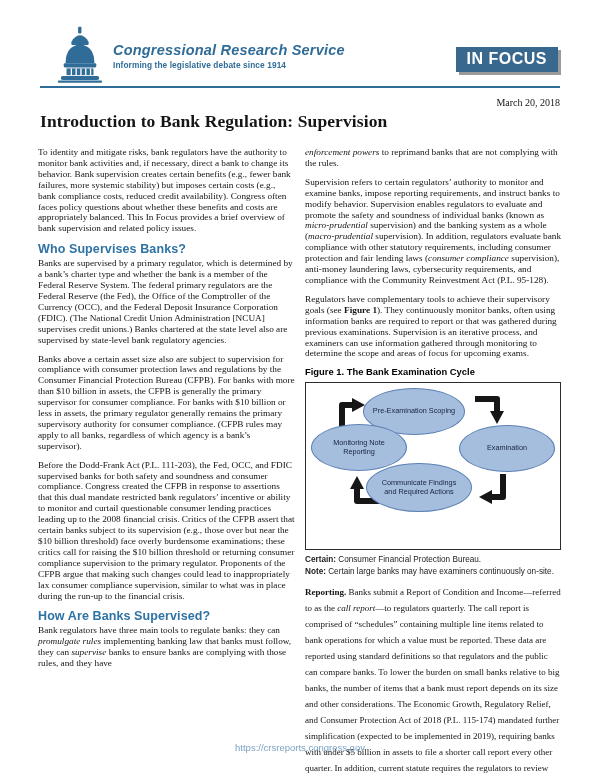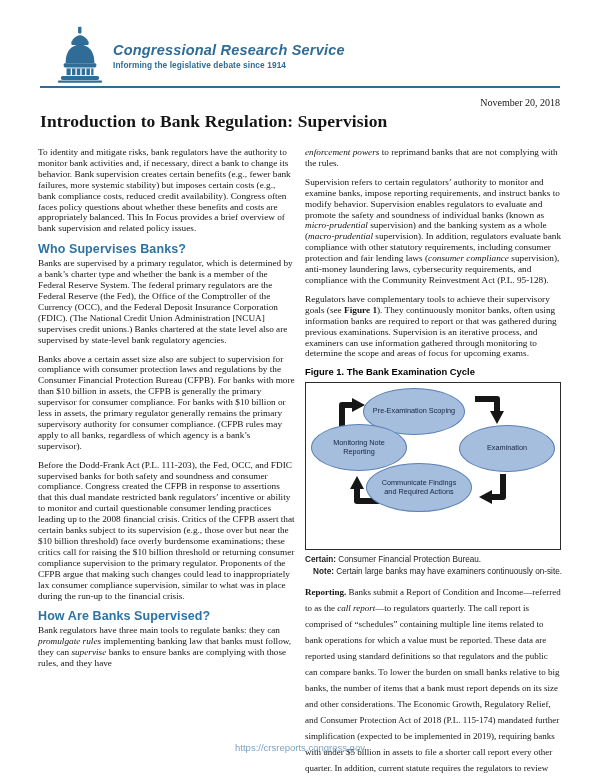--- a/index.html
+++ b/index.html
@@ -97,23 +97,24 @@
           <line x1="36" y1="43.5" x2="36" y2="50.5"></line>
         </g>
       </svg>
     </span>
     <span class="logo-text">
       <span class="org-name">Congressional Research Service</span>
       <span class="tagline">Informing the legislative debate since 1914</span>
     </span>
   </div>
 
+  <div class="badge">IN FOCUS</div>
   <div class="header-rule"></div>
 
-  <div class="doc-date">November 20, 2018</div>
+  <div class="doc-date">March 20, 2018</div>
   <h1 class="doc-title">Introduction to Bank Regulation: Supervision</h1>
 
   <div class="columns">
 
     <div class="col">
       <p><span>To identity and mitigate risks, bank regulators have the authority to monitor bank activities and, if necessary, direct a bank to change its behavior. Bank supervision creates certain benefits (e.g., fewer bank failures, more systemic stability) but imposes certain costs (e.g., bank compliance costs, reduced credit availability). Congress often faces policy questions about whether these benefits and costs are appropriately balanced. This In Focus provides a brief overview of bank supervision and related policy issues.</span></p>
       <h2 class="section-heading">Who Supervises Banks?</h2>
       <p><span>Banks are supervised by a primary regulator, which is determined by a bank’s charter type and whether the bank is a member of the Federal Reserve System. The federal primary regulators are the Federal Reserve (the Fed), the Office of the Comptroller of the Currency (OCC), and the Federal Deposit Insurance Corporation (FDIC). (The National Credit Union Administration [NCUA] supervises credit unions.) Banks chartered at the state level also are supervised by state-level bank regulatory agencies.</span></p>
       <p><span>Banks above a certain asset size also are subject to supervision for compliance with consumer protection laws and regulations by the Consumer Financial Protection Bureau (CFPB). For banks with more than $10 billion in assets, the CFPB is generally the primary supervisor for consumer compliance. For banks with $10 billion or less in assets, the primary regulator generally remains the primary supervisory authority for consumer compliance. (CFPB rules may apply to all banks, regardless of which agency is a bank’s supervisor).</span></p>
       <p><span>Before the Dodd-Frank Act (P.L. 111-203), the Fed, OCC, and FDIC supervised banks for both safety and soundness and consumer compliance. Congress created the CFPB in response to assertions that this dual mandate restricted bank regulators’ incentive or ability to monitor and curtail questionable consumer lending practices leading up to the 2008 financial crisis. Critics of the CFPB assert that certain banks subject to its supervision (e.g., those over but near the $10 billion threshold) face overly burdensome examinations; these critics call for raising the $10 billion threshold or returning consumer compliance supervision to the primary regulator. Proponents of the CFPB argue that making such changes could lead to inappropriately lax consumer compliance supervision, similar to what was in place during the run-up to the financial crisis.</span></p>
@@ -143,21 +144,21 @@
             <polygon points="44,106 58,106 51,93"></polygon>
           </g>
         </svg>
         <div class="node node-top">Pre-Examination Scoping</div>
         <div class="node node-right">Examination</div>
         <div class="node node-bottom">Communicate Findings and Required Actions</div>
         <div class="node node-left">Monitoring Note Reporting</div>
       </div>
 
       <div class="fig-note"><b>Certain:</b><span> Consumer Financial Protection Bureau.</span></div>
-      <div class="fig-note" style="margin-bottom:7px;text-align:right;"><b>Note:</b><span> Certain large banks may have examiners continuously on-site.</span></div>
+      <div class="fig-note" style="margin-bottom:7px;"><b>Note:</b><span> Certain large banks may have examiners continuously on-site.</span></div>
 
       <p class="para-reporting"><span style="font-weight: bold;">Reporting.</span><span> Banks submit a Report of Condition and Income—referred to as the </span><span style="font-style: italic;">call report</span><span>—to regulators quarterly. The call report is comprised of “schedules” containing multiple line items related to bank operations for which a value must be reported. These data are reported using standard definitions so that regulators and the public can compare banks. To lower the burden on small banks relative to big banks, the number of items that a bank must report depends on its size and other considerations. The Economic Growth, Regulatory Relief, and Consumer Protection Act of 2018 (P.L. 115-174) mandated further simplification (expected to be implemented in 2019), requiring banks with under $5 billion in assets to file a shorter call report every other quarter. In addition, current statute requires the regulators to review call reports every</span></p>
     </div>
 
   </div>
 
   <div class="footer">
     <a href="#">https://crsreports.congress.gov</a>
   </div>
 

